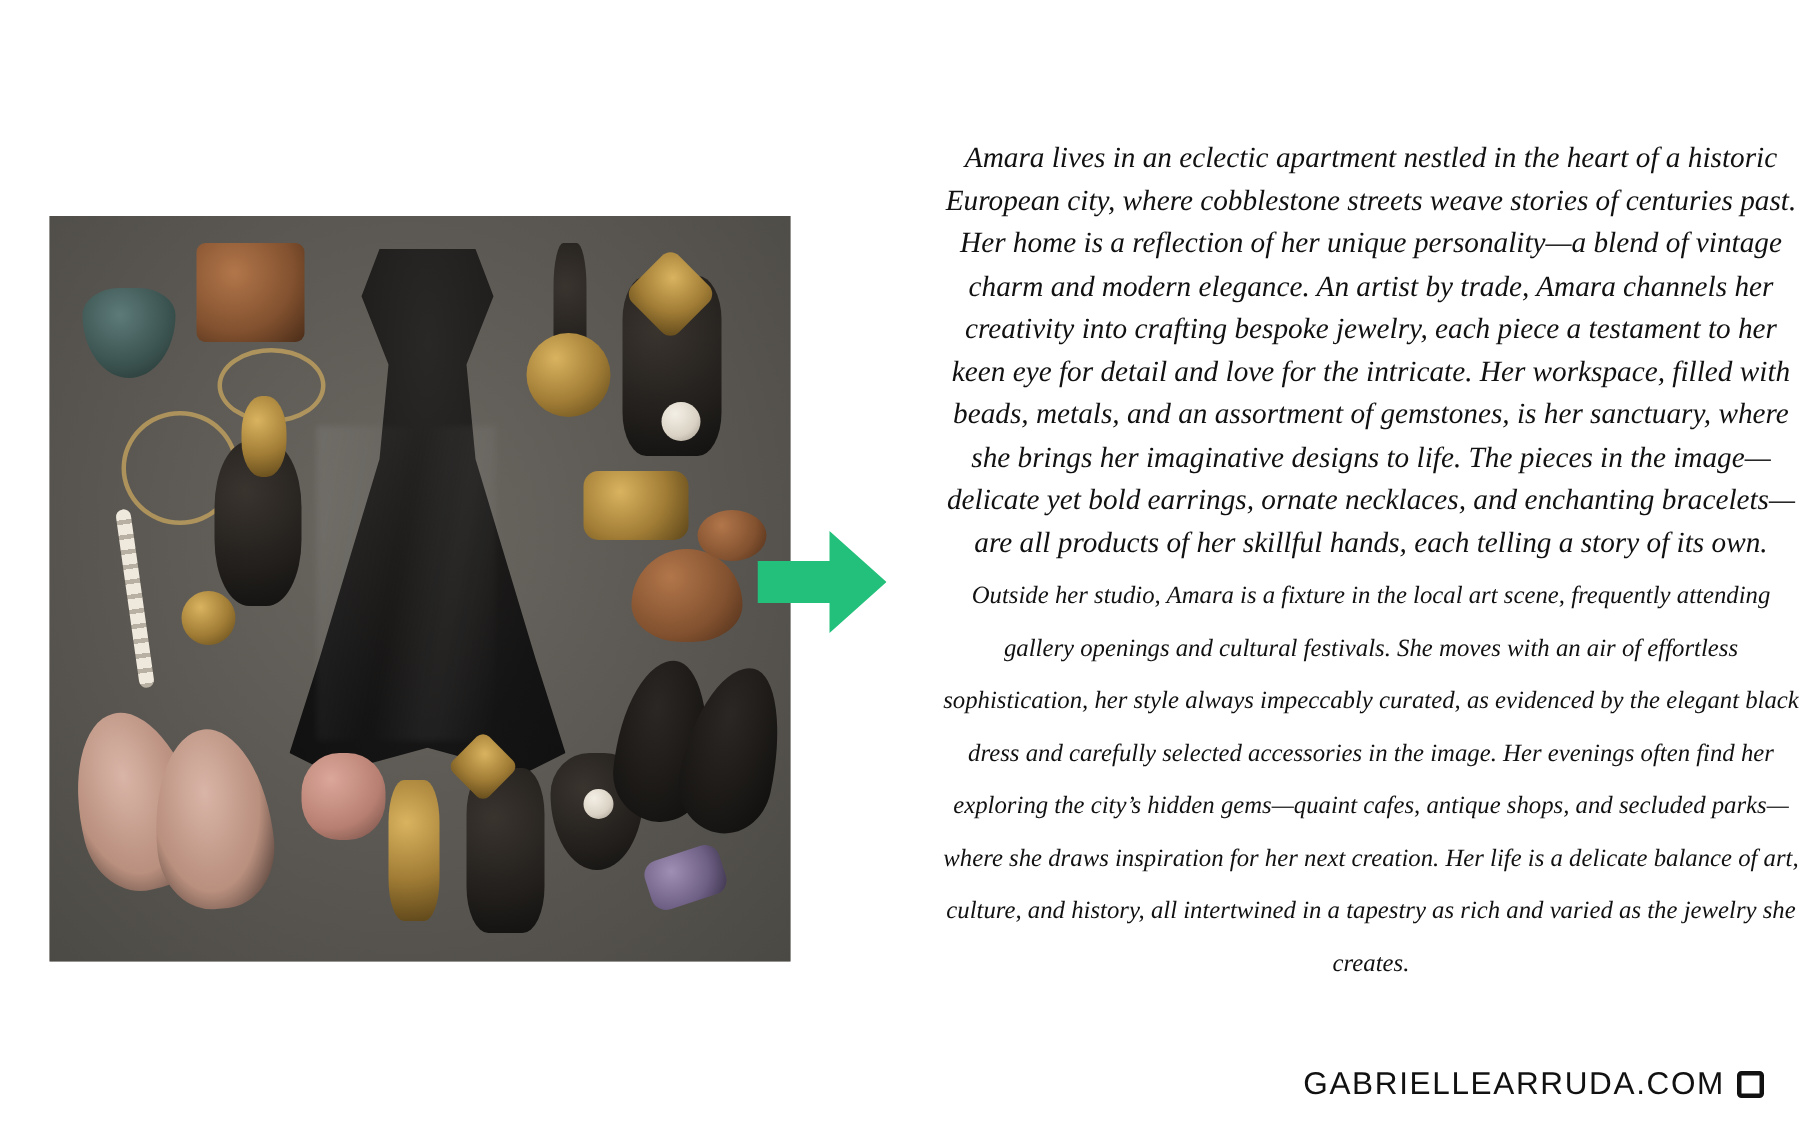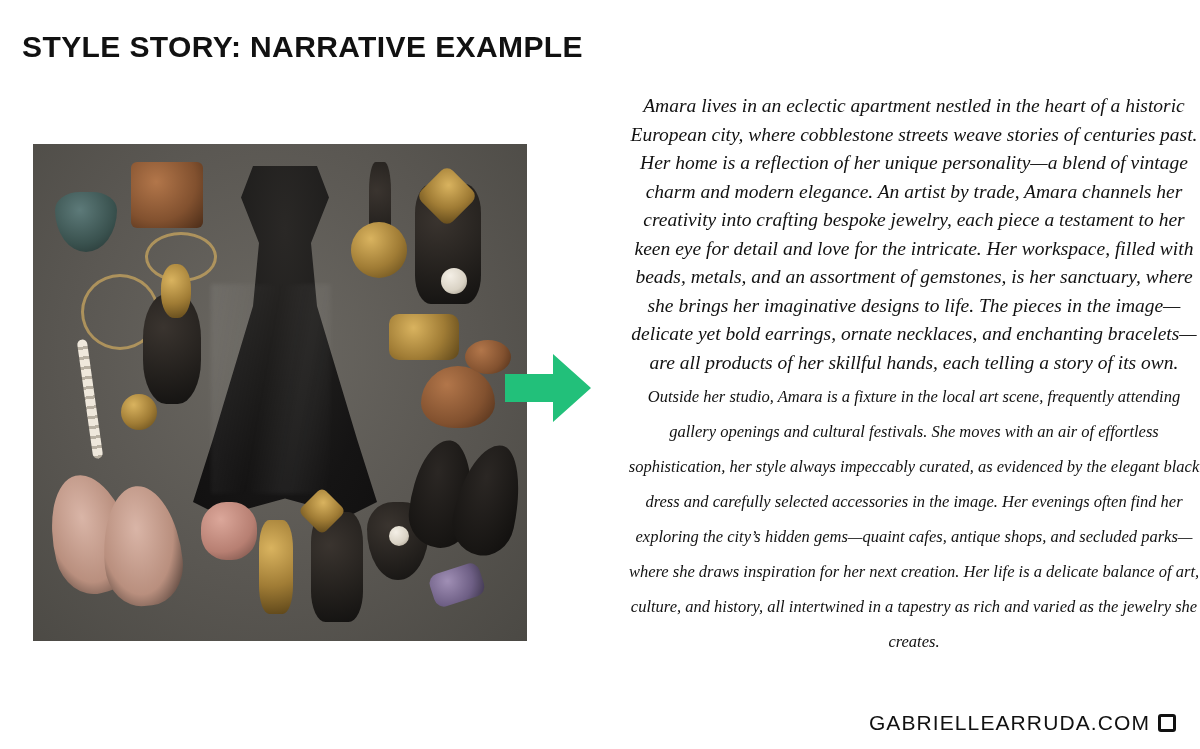--- a/index.html
+++ b/index.html
@@ -171,23 +171,20 @@
     border: 3px solid #111111;
     border-radius: 3px;
     box-sizing: border-box;
   }
 </style>
 </head>
 <body>
 
 <div class="slide">
 
-  <div class="title-wrap">
-    <span class="title-text title-part-1">STYLE STORY:</span><span class="title-text title-part-2"> NARRATIVE EXAMPLE</span>
-  </div>
 
   <div class="image-panel">
     <div class="flatlay">
 
       <div class="dress"></div>
       <div class="dress-sheen"></div>
 
       <div class="obj teal" style="left:22px; top:48px; width:62px; height:60px; border-radius:40% 40% 50% 50% / 30% 30% 70% 70%;"></div>
       <div class="obj copper" style="left:98px; top:18px; width:72px; height:66px; border-radius:6px;"></div>
       <div class="chain" style="left:112px; top:88px; width:66px; height:44px;"></div>

